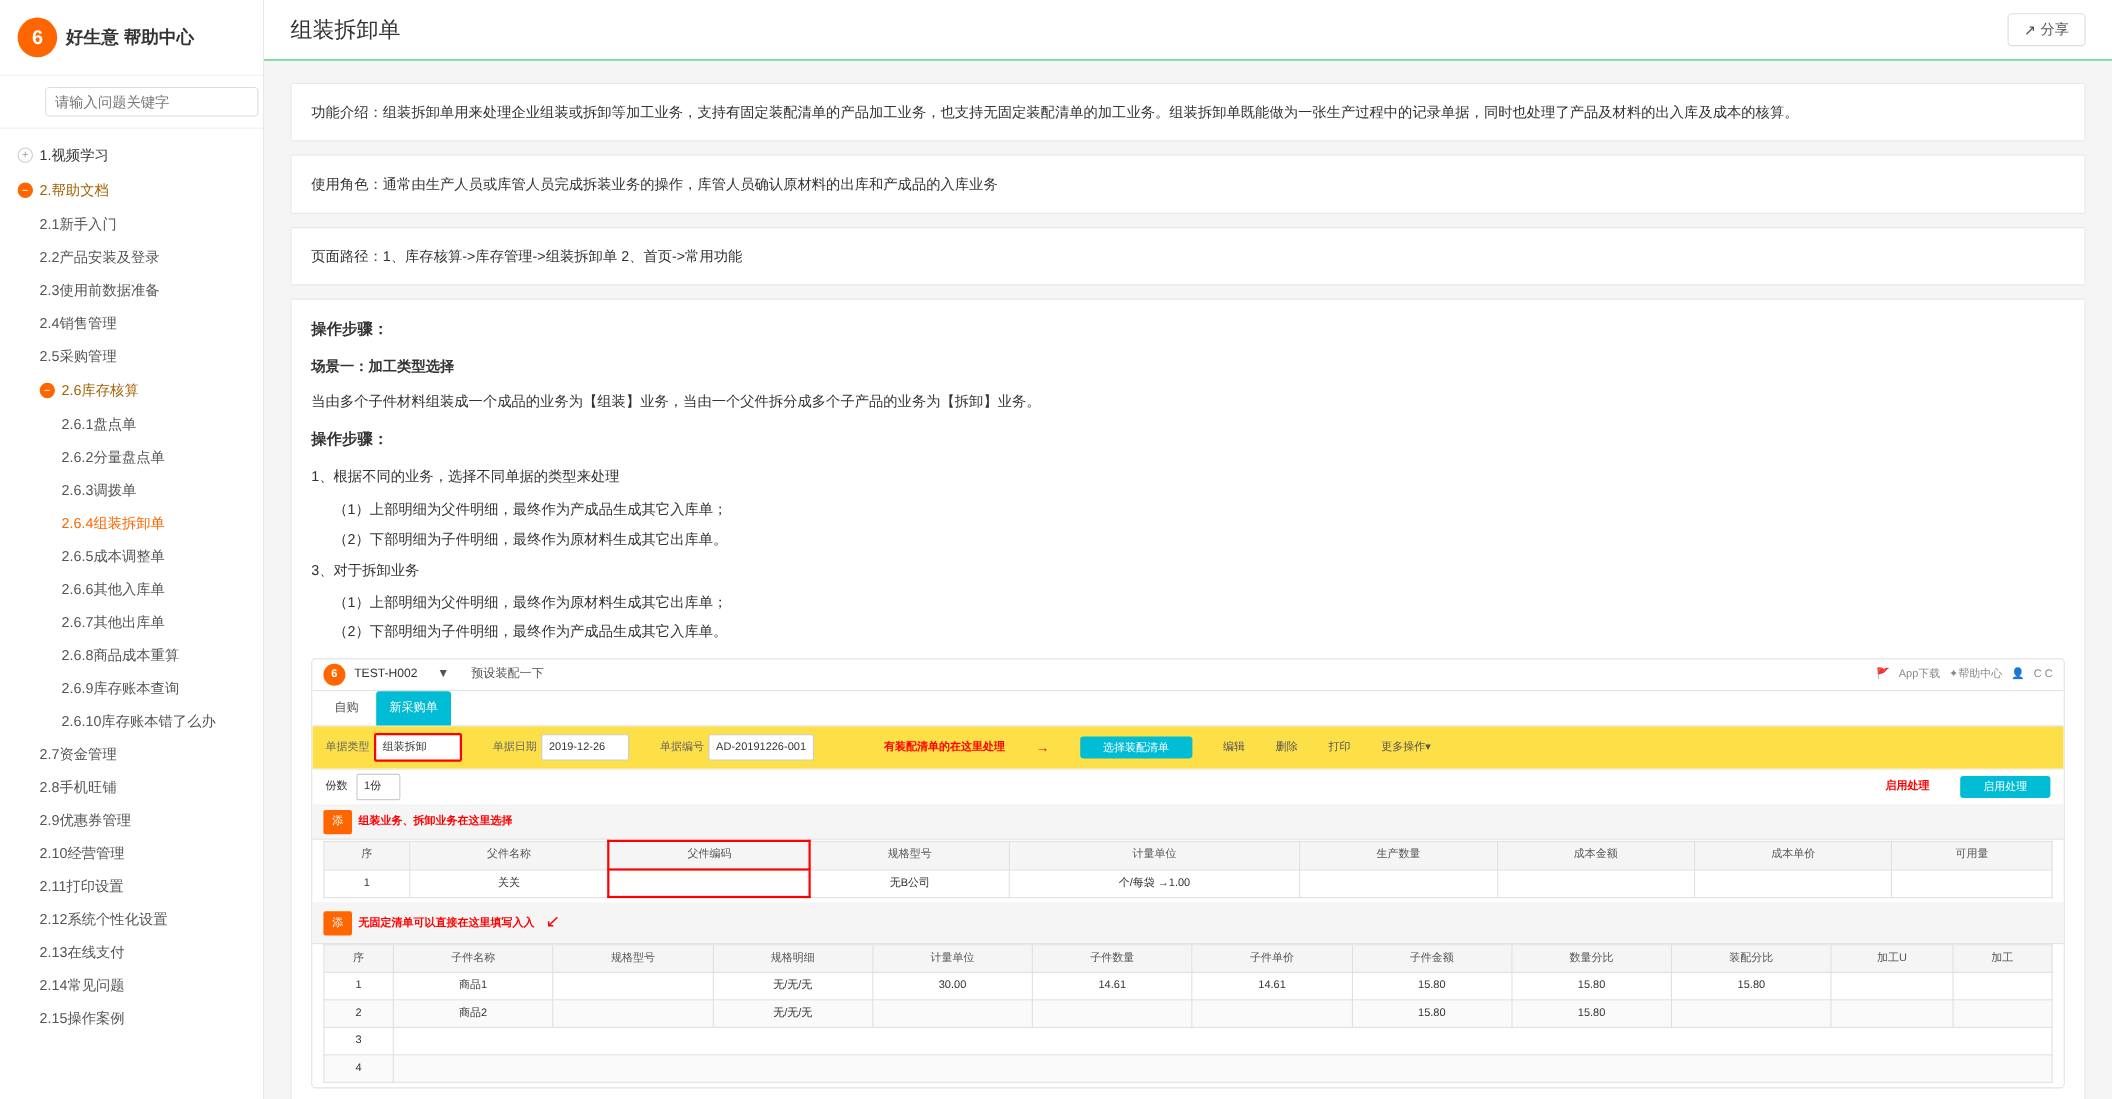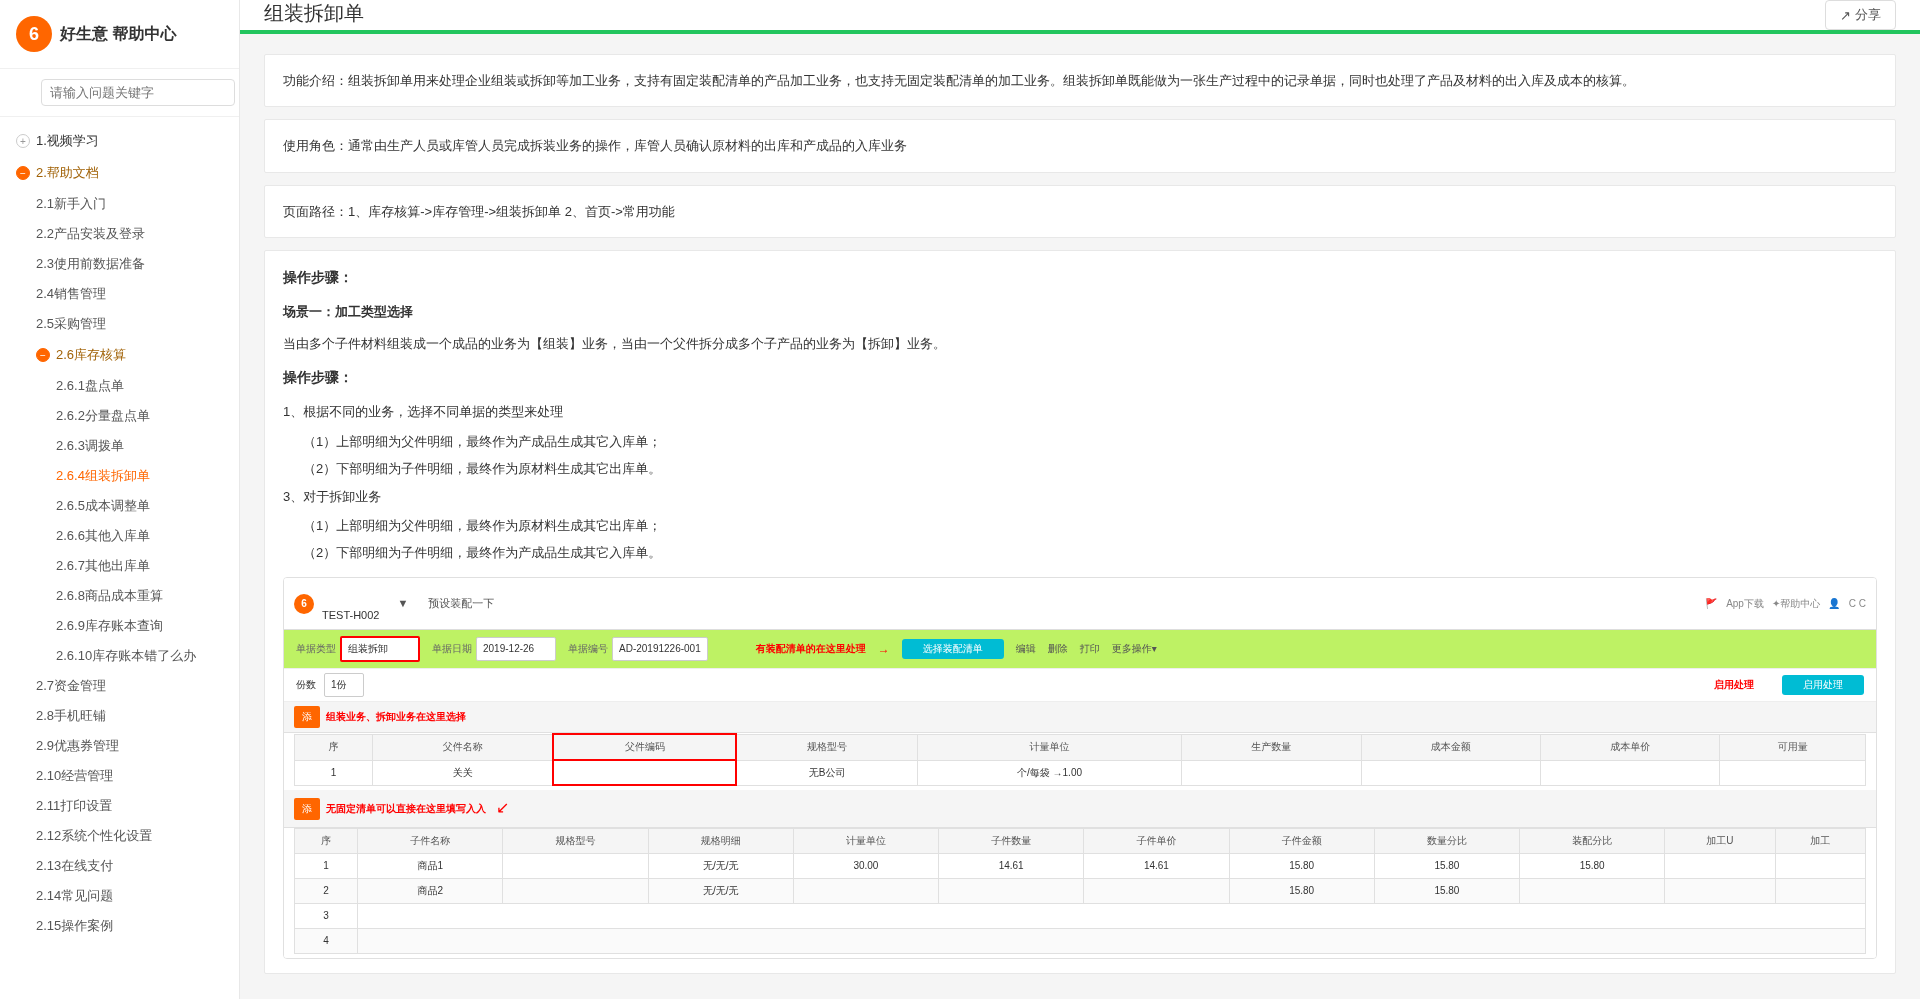--- a/index.html
+++ b/index.html
@@ -95,23 +95,24 @@
     
     .main {
       flex: 1;
       display: flex;
       flex-direction: column;
       overflow: hidden;
       background: #f5f5f5;
     }
     .topbar {
       background: #fff;
-      border-bottom: 4px solid #22c55e;
-      padding: 0 24px;
+      border-bottom: 1px solid #22c55e;
+      padding: 12px 24px;
       display: flex;
+      align-items: center;
       justify-content: space-between;
     }
     .page-title {
       font-size: 20px;
       font-weight: normal;
       color: #333;
     }
     .share-btn {
       border: 1px solid #ddd;
       background: #fff;
@@ -186,21 +187,21 @@
       color: #555;
     }
     .app-logo-small {
       width: 20px; height: 20px;
       background: #f60;
       border-radius: 50%;
       display: inline-flex; align-items: center; justify-content: center;
       color: #fff; font-size: 10px; font-weight: bold;
     }
     .app-company {
-      font-size: 11px; color: #333; margin-top: 24px;
+      font-size: 11px; color: #333;
     }
     .app-menu-bar {
       display: flex; gap: 20px; font-size: 11px; color: #555; margin-left: 10px;
     }
     .app-icons {
       margin-left: auto;
       display: flex; gap: 8px; align-items: center; font-size: 10px; color: #888;
     }
 
     .app-tabs {
@@ -404,22 +405,26 @@
             </div>
             <div class="app-icons">
               <span>🚩</span>
               <span>App下载</span>
               <span>✦帮助中心</span>
               <span>👤</span>
               <span>C C</span>
             </div>
           </div>
 
-
-          <div style="background:#bef264; padding:6px 12px; border-bottom:1px solid #eee; display:flex; align-items:center; gap:12px; flex-wrap:wrap; position:relative;">
+          <div class="app-tabs">
+            <div class="app-tab">自购</div>
+            <div class="app-tab active">新采购单</div>
+          </div>
+
+          <div style="background:#fde047; padding:6px 12px; border-bottom:1px solid #eee; display:flex; align-items:center; gap:28px; flex-wrap:wrap; position:relative;">
             <div class="app-input-group">
               <span class="app-input-label">单据类型</span>
               <span class="app-input-val" style="border:2px solid red;">组装拆卸</span>
             </div>
             <div class="app-input-group">
               <span class="app-input-label">单据日期</span>
               <span class="app-input-val">2019-12-26</span>
             </div>
             <div class="app-input-group">
               <span class="app-input-label">单据编号</span>

